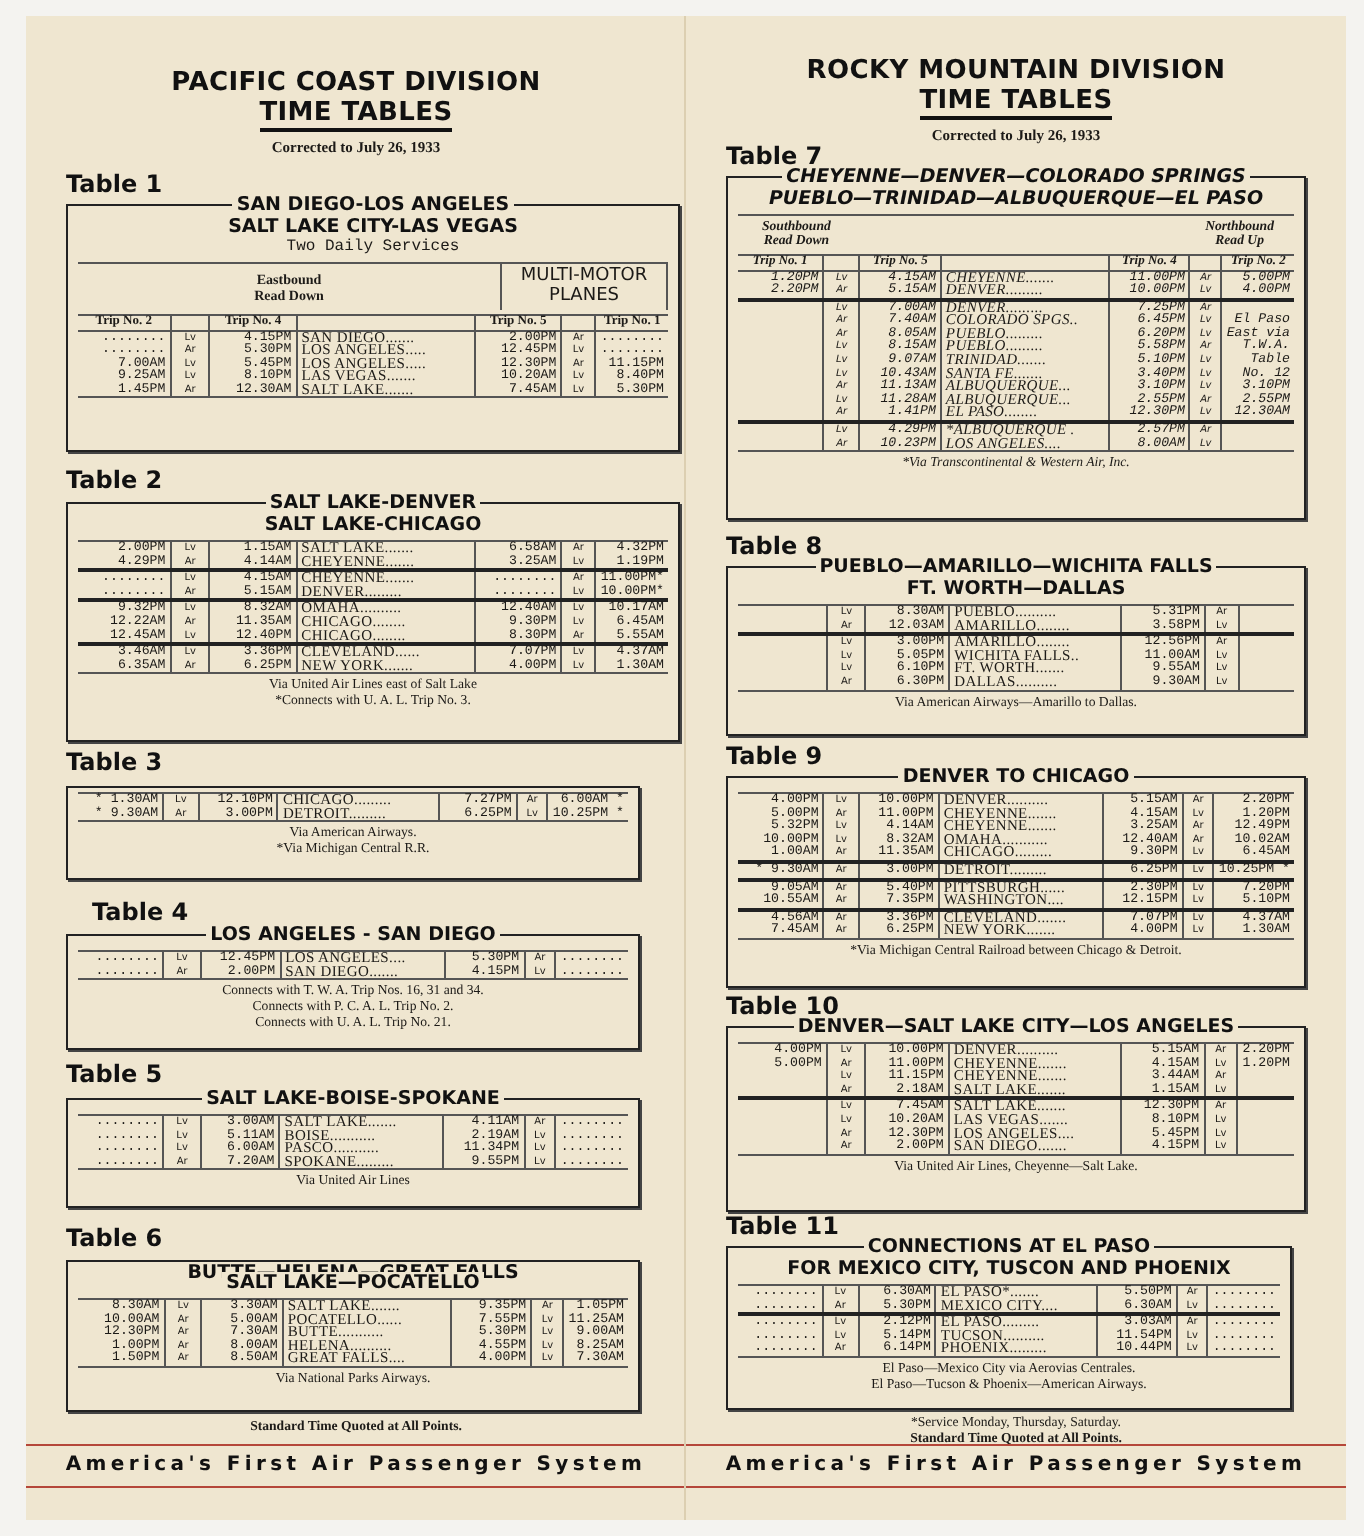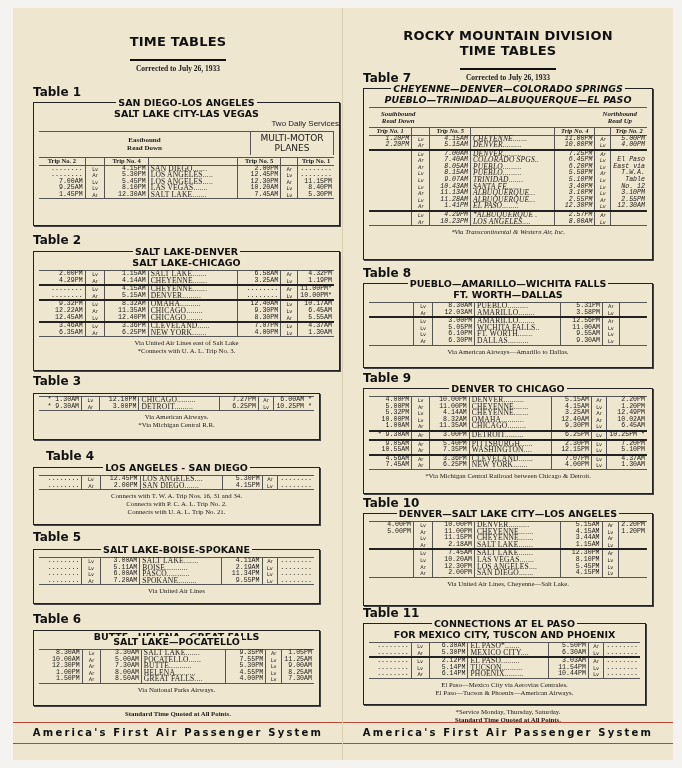--- a/index.html
+++ b/index.html
@@ -9,37 +9,37 @@
     position: absolute; top: 8px; height: 752px;
     background: #efe6d0;
   }
   .page.left { left: 13px; width: 330px; }
   .page.right { left: 343px; width: 330px; }
   .fold { position: absolute; left: 342px; top: 8px; width: 2px; height: 752px; background: #dccfb1; }
   .div-title {
     font-family: "DejaVu Sans", sans-serif; font-weight: bold; text-align: center;
     font-size: 13px; line-height: 15px; letter-spacing: 0.2px; color: #111;
   }
-  .div-title .tt { display: inline-block; border-bottom: 2px solid #111; padding-bottom: 10px; }
+  .div-title .tt { display: inline-block; border-bottom: 2px solid #111; padding-bottom: 0px; }
   .corrected { text-align: center; font-size: 7.5px; font-weight: bold; margin-top: 3px; }
   .tlabel {
     font-family: "DejaVu Sans", sans-serif; font-weight: bold; font-size: 12px;
     position: absolute; color: #111;
   }
   .box {
     position: absolute; border: 1.5px solid #222; background: #efe6d0;
     box-shadow: 1px 1px 0 #444;
   }
   .box-title {
     font-family: "DejaVu Sans", sans-serif; text-align: center; font-size: 9.5px;
     line-height: 11px; color: #111; font-weight: 600;
   }
   .box-title.first { margin-top: -6px; }
   .box-title.first span { background: #efe6d0; padding: 0 2px; }
-  .sub { font-family: Liberation Sans, sans-serif; font-size: 8px; text-align: right; line-height: 10px; }
+  .sub { font-family: Liberation Mono, monospace; font-size: 8px; text-align: center; line-height: 10px; }
   table.tt {
     border-collapse: collapse; margin: 2px auto 0; font-family: "Liberation Mono", monospace;
     font-size: 6.6px; line-height: 6.6px; width: calc(100% - 10px);
   }
   table.tt td { padding: 0 2px; border-left: 1px solid #555; white-space: pre; vertical-align: top; }
   table.tt td:first-child { border-left: none; }
   table.tt tr.sep td { border-top: 2px solid #222; }
   table.tt tr.thin td { border-top: 1px solid #555; }
   table.tt tr.last td { border-bottom: 1px solid #555; }
   td.t { text-align: right; }
@@ -58,20 +58,21 @@
   .hdr7 div { text-align: center; }
   .mm { display: flex; margin: 2px 5px 0; border-top: 1px solid #555; }
   .mm .side { flex: 1; text-align: center; font-weight: bold; font-size: 7px; line-height: 7.5px; padding-top: 5px; }
   .mm .mid { width: 84px; border-left: 1px solid #555; border-right: 1px solid #555; text-align: center; font-family: "DejaVu Sans", sans-serif; font-size: 9px; line-height: 10px; padding: 1px 0 2px; }
 </style>
 </head>
 <body>
 
 <div class="page left">
   <div style="position:absolute;top:26px;width:100%;">
+    <div class="div-title">PACIFIC COAST DIVISION</div>
     <div class="div-title"><span class="tt">TIME TABLES</span></div>
     <div class="corrected">Corrected to July 26, 1933</div>
   </div>
 
   <div class="tlabel" style="left:20px;top:77px;">Table 1</div>
   <div class="box" id="L0" style="left:20px;top:94px;width:307px;height:124px;">
       <div class="box-title first"><span>SAN DIEGO-LOS ANGELES</span></div>
       <div class="box-title"><span>SALT LAKE CITY-LAS VEGAS</span></div>
       <div class="sub">Two Daily Services</div>
       <div class="mm">

